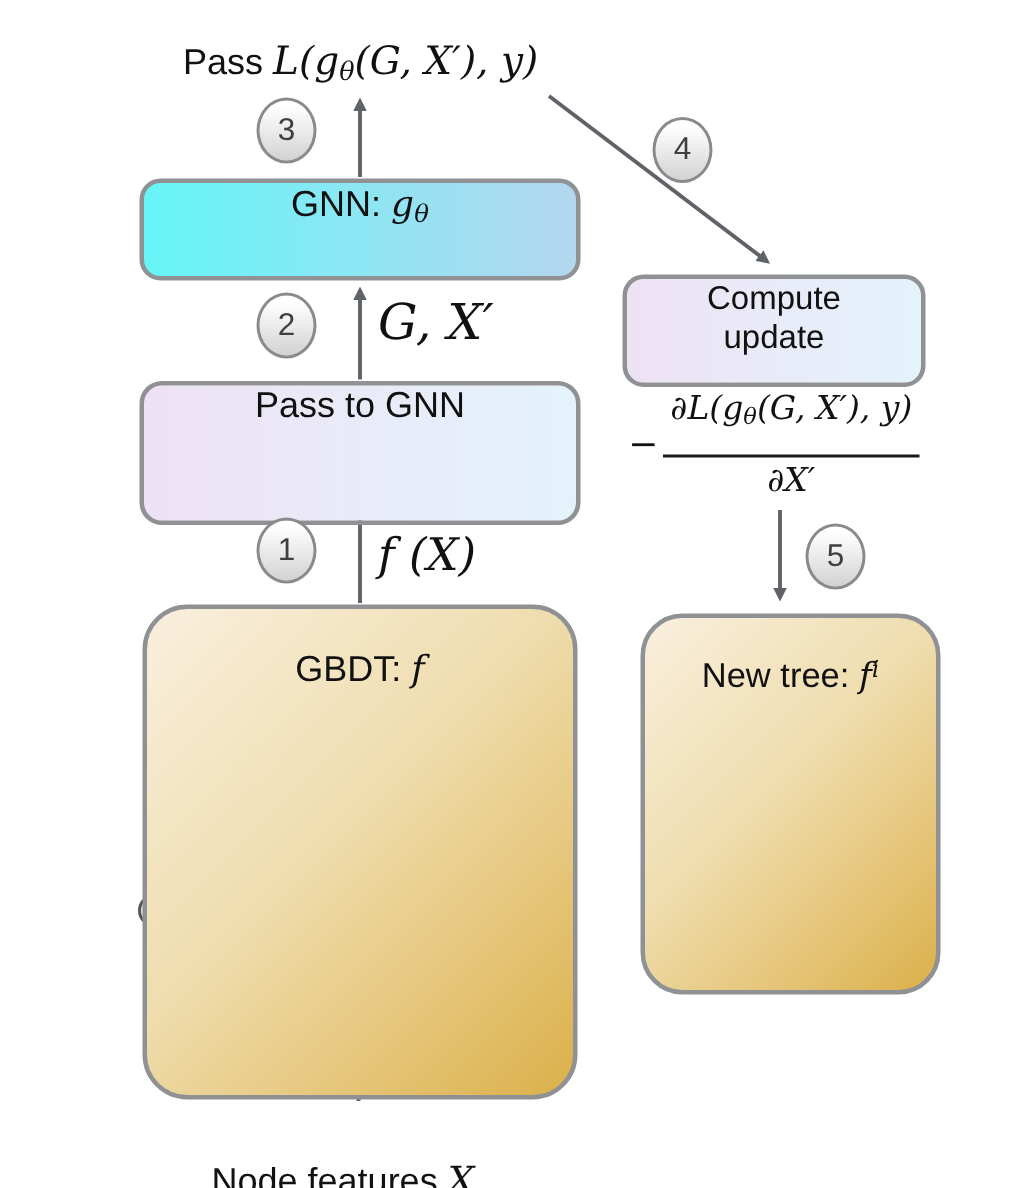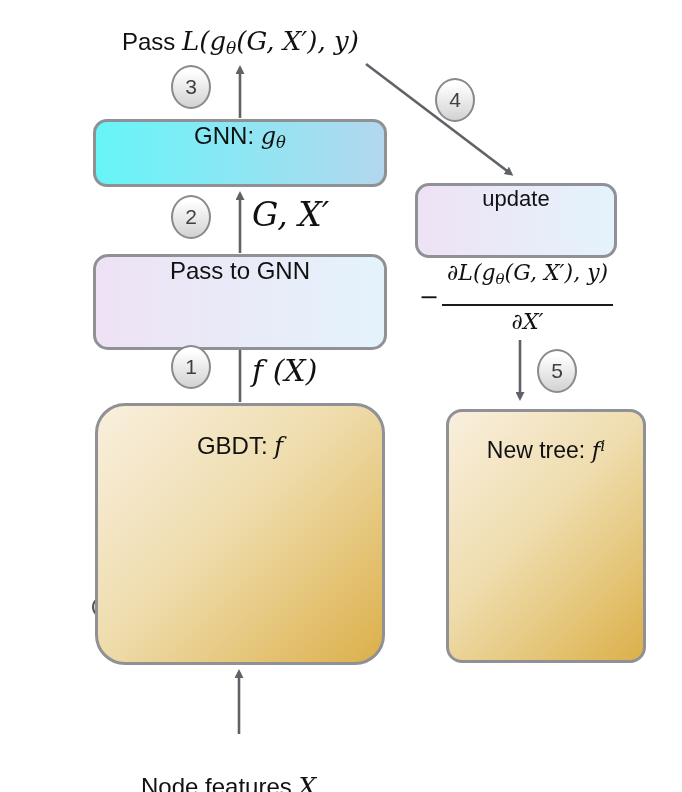--- a/index.html
+++ b/index.html
@@ -12,24 +12,24 @@
   .box{
     position:absolute;border:3px solid #8F9194;box-sizing:border-box;
     display:flex;justify-content:center;text-align:center;
   }
   .box-gnn{left:93px;top:119px;width:294px;height:68px;border-radius:14px;
     background:linear-gradient(90deg,#66F5F8 0%,#B3D7EE 100%);font-size:24px;}
   .box-pass{left:93px;top:254px;width:294px;height:96px;border-radius:15px;
     background:linear-gradient(90deg,#EEE2F5 0%,#E4F3FB 100%);font-size:24px;}
   .box-compute{left:415px;top:183px;width:202px;height:75px;border-radius:14px;
     background:linear-gradient(90deg,#EEE2F5 0%,#E4F3FB 100%);font-size:22px;line-height:1.2;}
-  .box-gbdt{left:95px;top:403px;width:290px;height:262px;border-radius:30px;
+  .box-gbdt{left:95px;top:403px;width:290px;height:330px;border-radius:30px;
     background:linear-gradient(135deg,#F9EFDE 0%,#EFDDAE 45%,#DCB04A 100%);
     align-items:flex-start;padding-top:26px;font-size:24px;}
-  .box-newtree{left:446px;top:409px;width:200px;height:254px;border-radius:16px;
+  .box-newtree{left:427px;top:409px;width:200px;height:254px;border-radius:28px;
     background:linear-gradient(135deg,#F9EFDE 0%,#EFDDAE 45%,#DCB04A 100%);
     align-items:flex-start;padding-top:24px;font-size:23px;}
 
   .math{font-family:"DejaVu Serif",serif;font-style:italic;}
   .math-sub{font-family:"DejaVu Serif",serif;font-style:italic;font-size:0.68em;vertical-align:-0.25em;}
   .math-sup{font-family:"DejaVu Serif",serif;font-style:italic;font-size:0.68em;vertical-align:0.45em;}
 
   .step-circle{
     position:absolute;width:40px;height:44px;border-radius:50%;
     border:2px solid #8A8A8A;box-sizing:border-box;
@@ -139,20 +139,21 @@
   <div class="box box-gnn">
     <span><span>GNN: </span><span class="math">g</span><span class="math-sub">θ</span></span>
   </div>
 
   <div class="box box-pass">
     <span>Pass to GNN</span>
   </div>
 
   <div class="box box-compute">
     <span>
+      <div>Compute</div>
       <div>update</div>
     </span>
   </div>
 
   <div class="box box-gbdt">
     <span><span>GBDT: </span><span class="math">f</span></span>
   </div>
 
   <div class="box box-newtree">
     <span><span>New tree: </span><span class="math">f</span><span class="math-sup">i</span></span>

